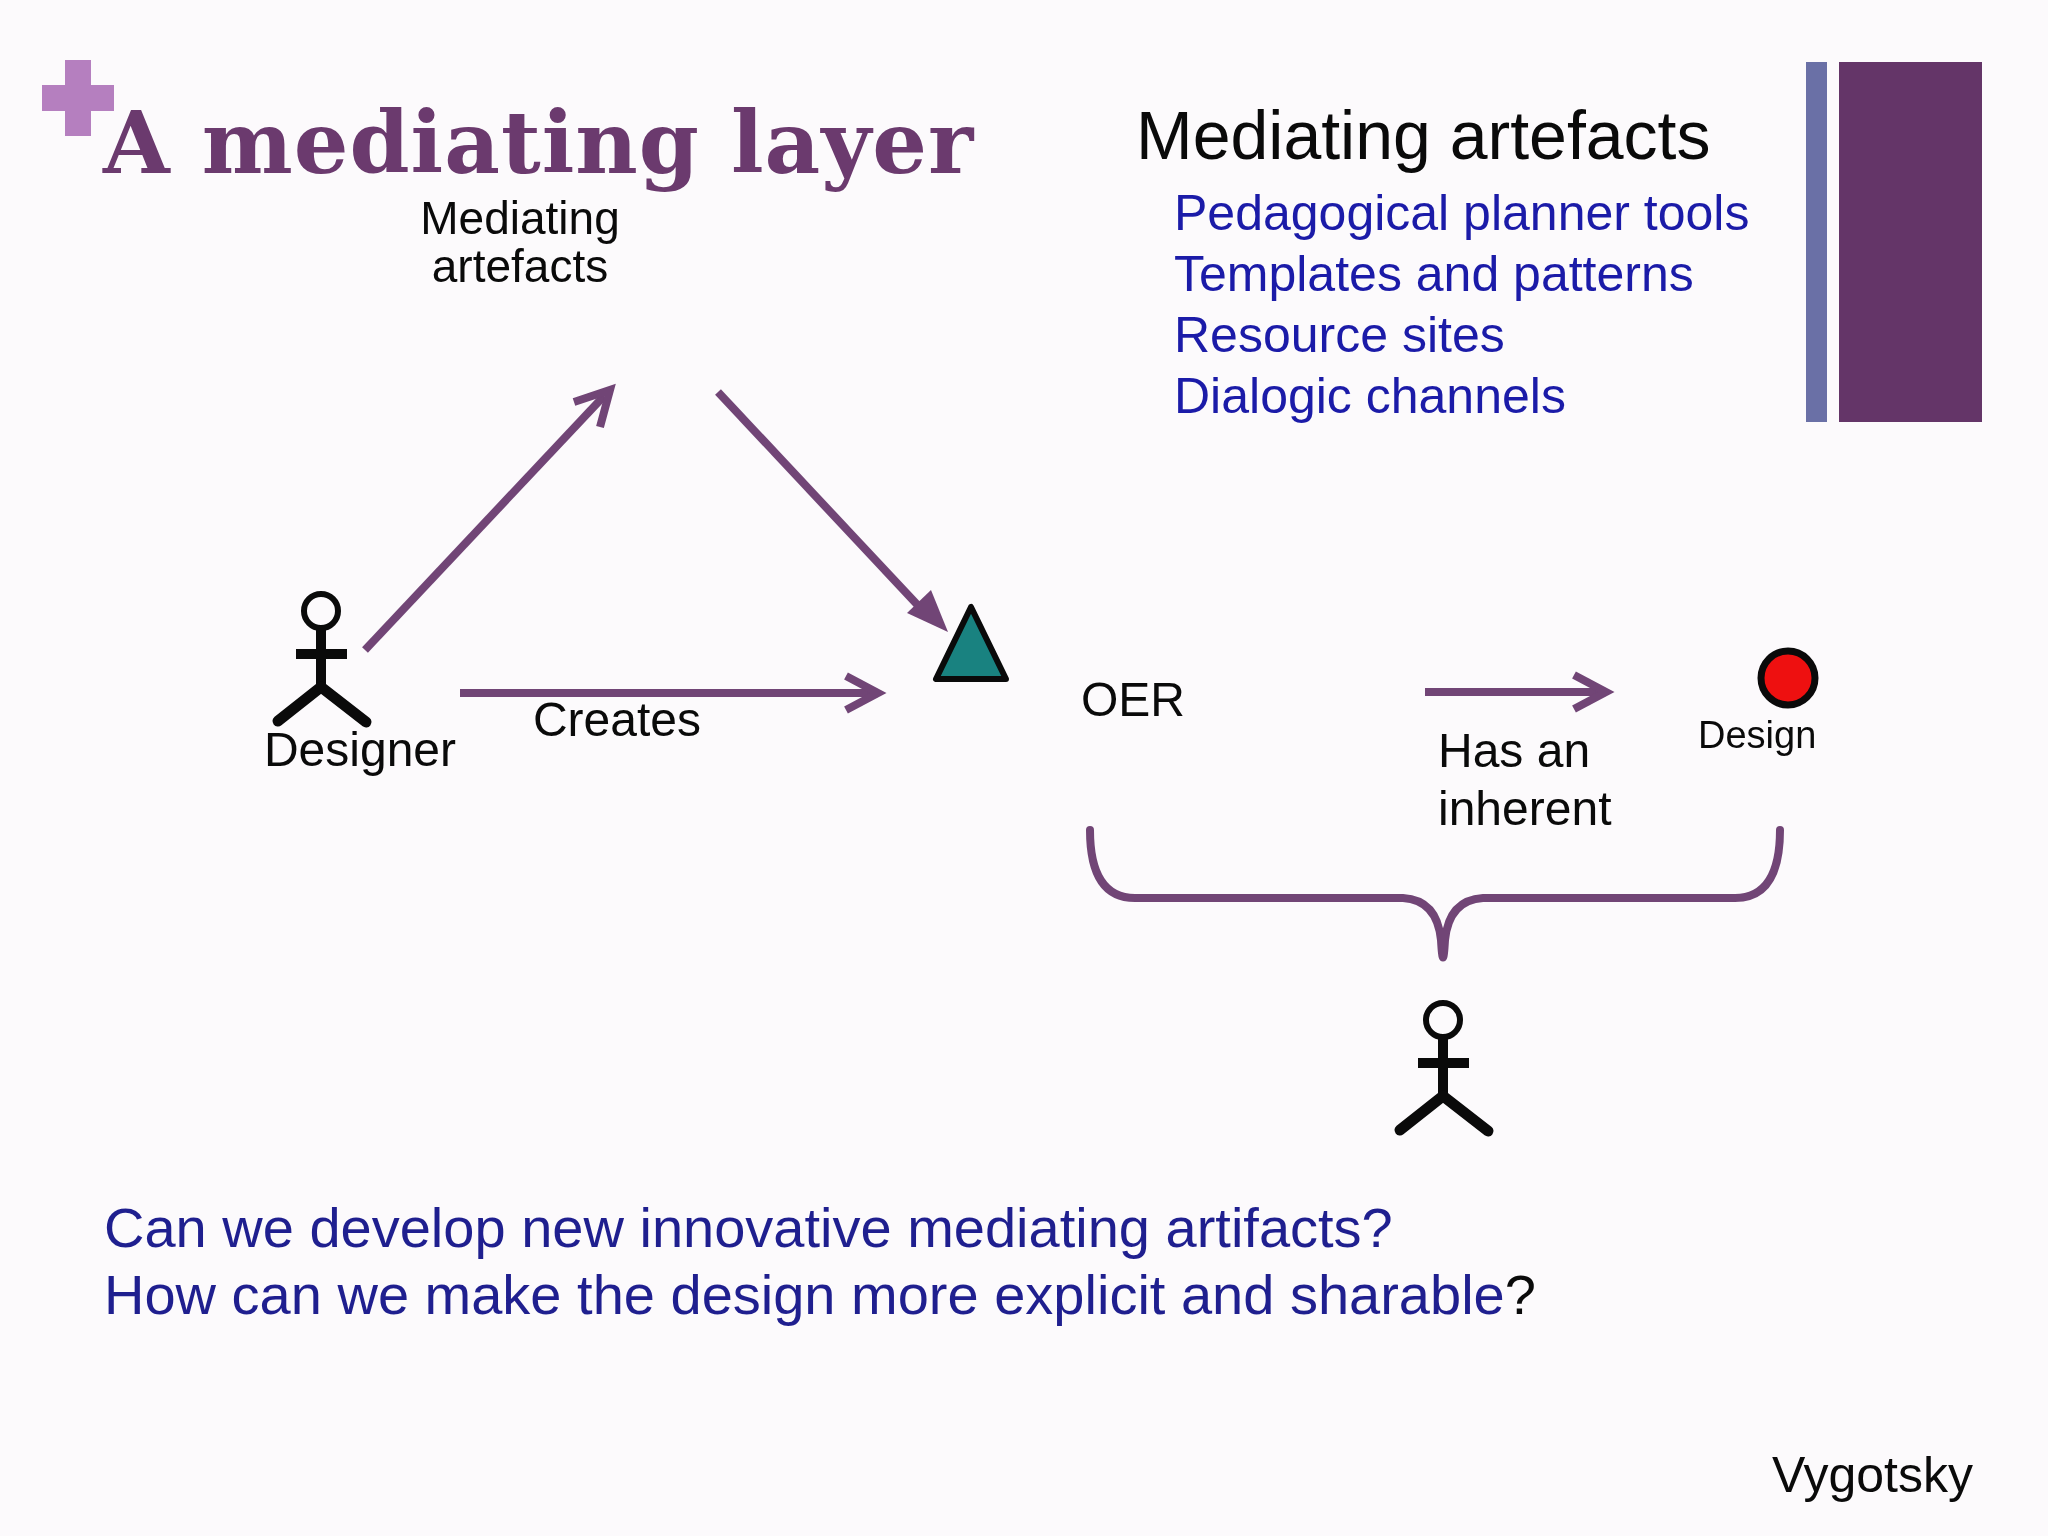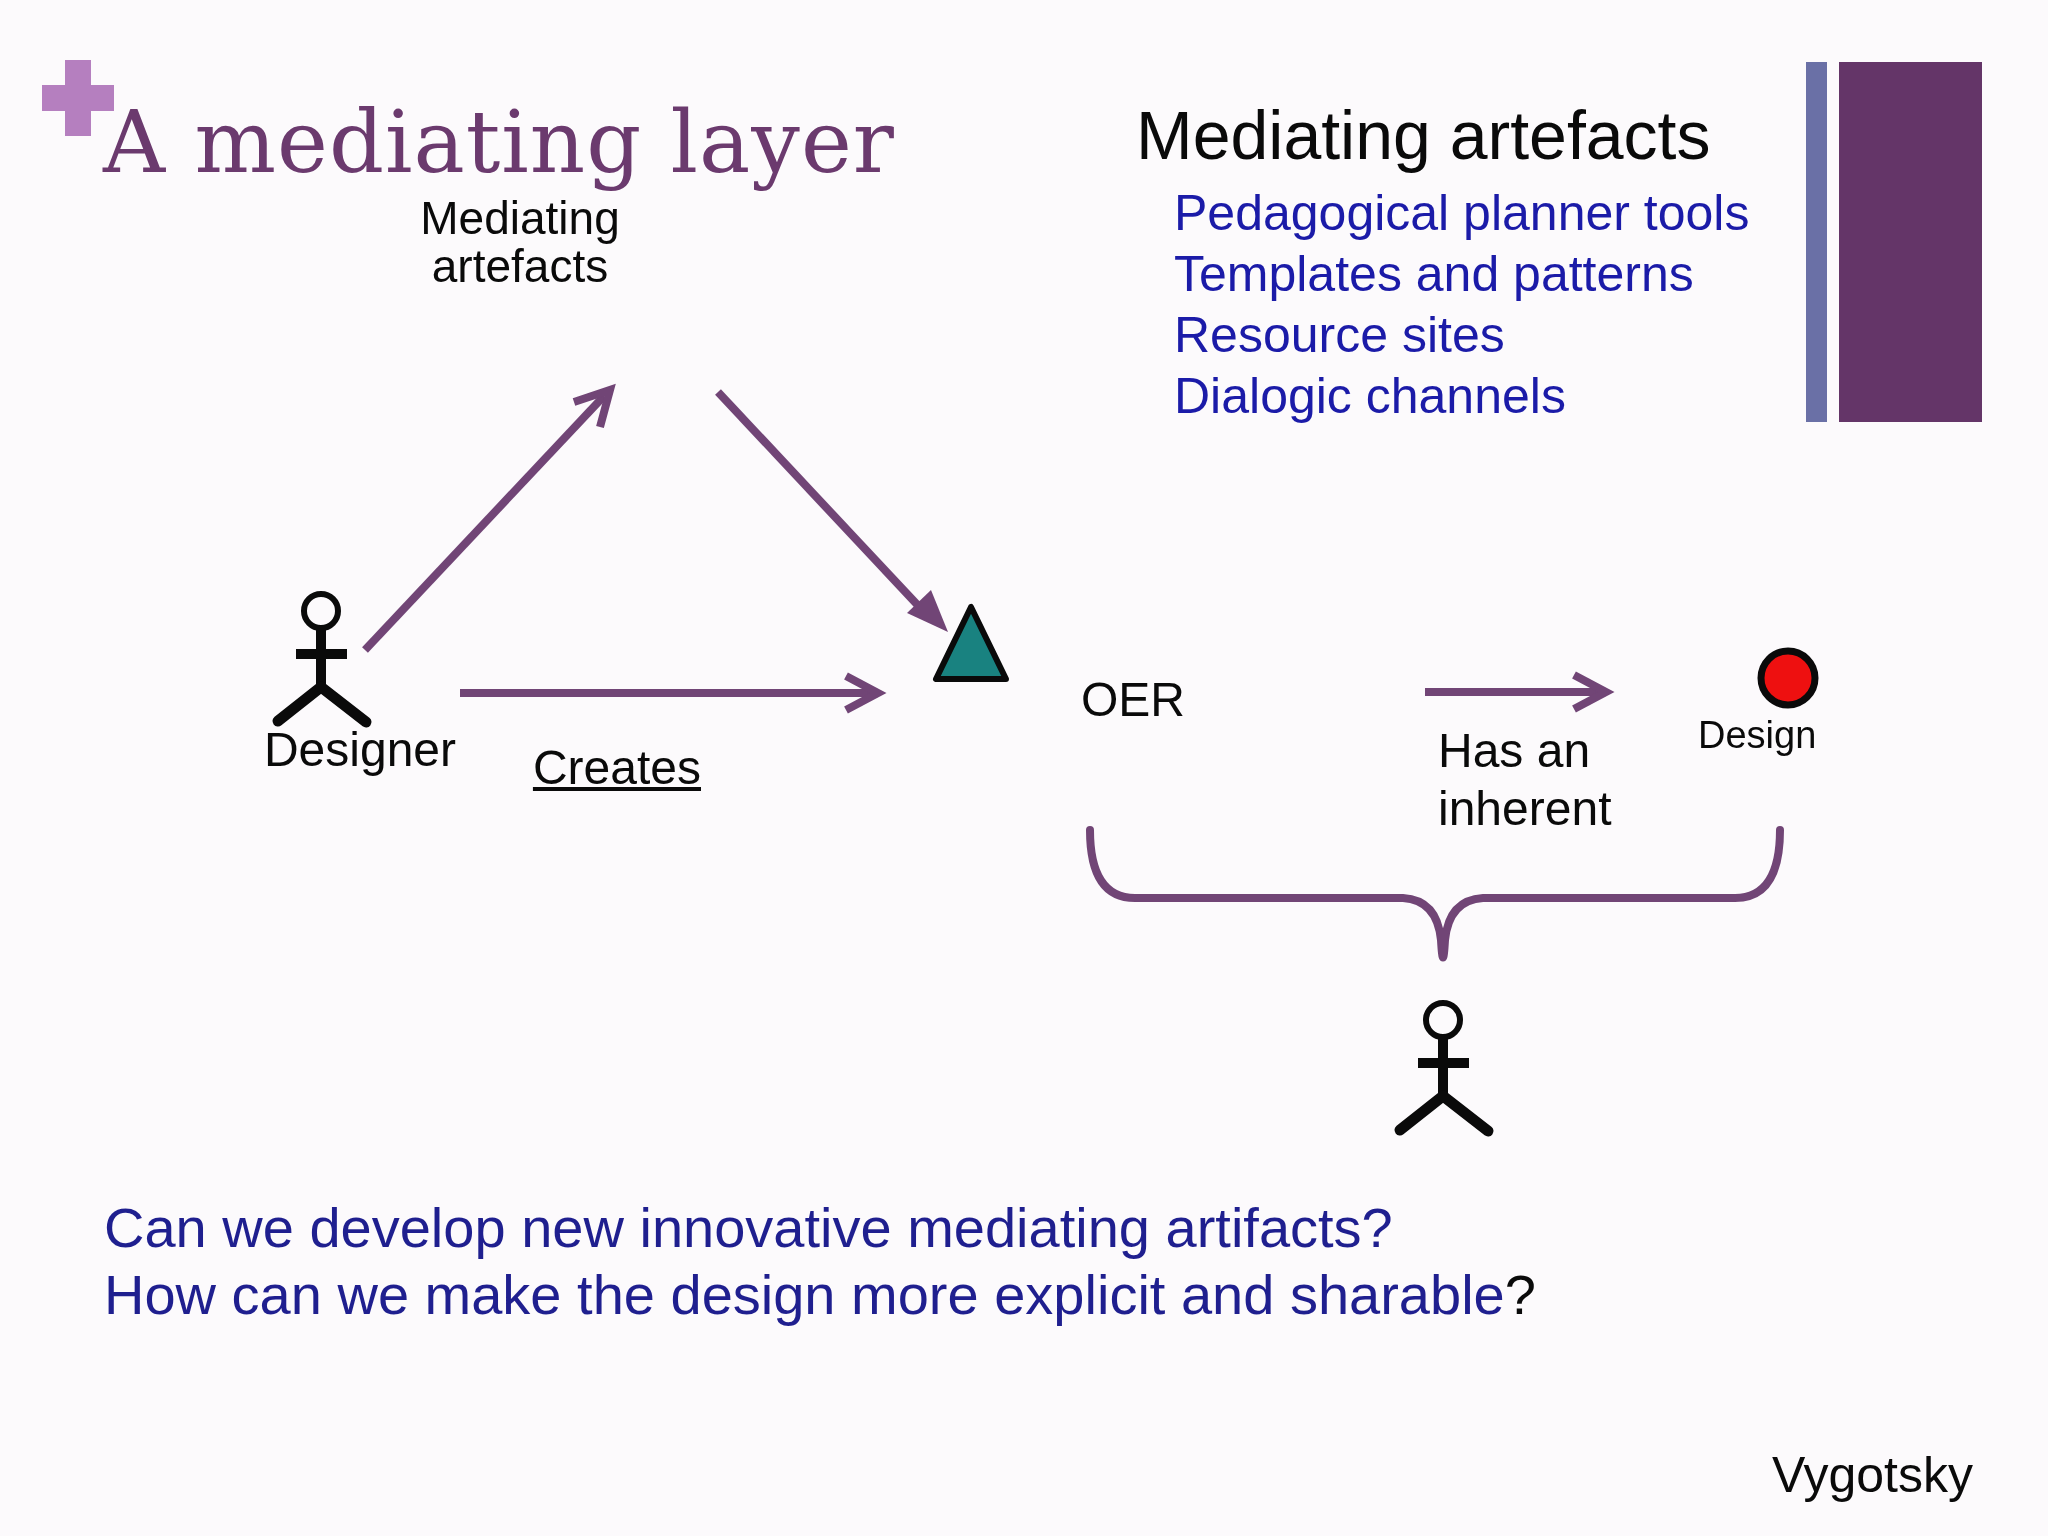--- a/index.html
+++ b/index.html
@@ -15,21 +15,21 @@
   .abs { position: absolute; }
 
   
   .plus { left: 42px; top: 60px; width: 72px; height: 76px; }
   .plus .vbar { position: absolute; left: 23px; top: 0; width: 26px; height: 76px; background: #B57FBF; }
   .plus .hbar { position: absolute; left: 0; top: 25px; width: 72px; height: 26px; background: #B57FBF; }
 
   .title {
     left: 103px; top: 92px;
     font-family: "DejaVu Serif", serif;
-    font-weight: normal;
+    font-weight: bold;
     font-size: 86px;
     letter-spacing: 1px;
     color: #6B3A6E;
     white-space: nowrap;
   }
 
   
   .mediating-label {
     left: 400px; top: 194px; width: 240px;
     text-align: center;
@@ -41,21 +41,21 @@
   .right-heading { left: 1136px; top: 96px; font-size: 68px; white-space: nowrap; }
   .right-list { left: 1138px; top: 183px; font-size: 50px; line-height: 61px; color: #1B1BA8; white-space: nowrap; margin-left: 36px; }
 
   .bar-slate  { left: 1806px; top: 62px; width: 21px;  height: 360px; background: #6A70A6; }
   .bar-purple { left: 1839px; top: 62px; width: 143px; height: 360px; background: #643568; }
 
   .dlabel { font-size: 48px; white-space: nowrap; }
   .center240 { width: 240px; text-align: right; }
 
   .designer-label { left: 216px; top: 722px; }
-  .creates-label  { left: 461px; top: 740px; text-decoration: underline; }
+  .creates-label  { left: 461px; top: 692px; }
   .oer-label      { left: 1081px; top: 672px; }
   .hasan-label    { left: 1438px; top: 722px; line-height: 58px; }
   .design-label   { left: 1698px; top: 714px; font-size: 38px; }
   .user-label     { left: 1323px; top: 1132px; }
 
   .questions {
     left: 104px; top: 1194px;
     font-size: 56px; line-height: 67px;
     color: #1F1F8F;
     white-space: nowrap;

